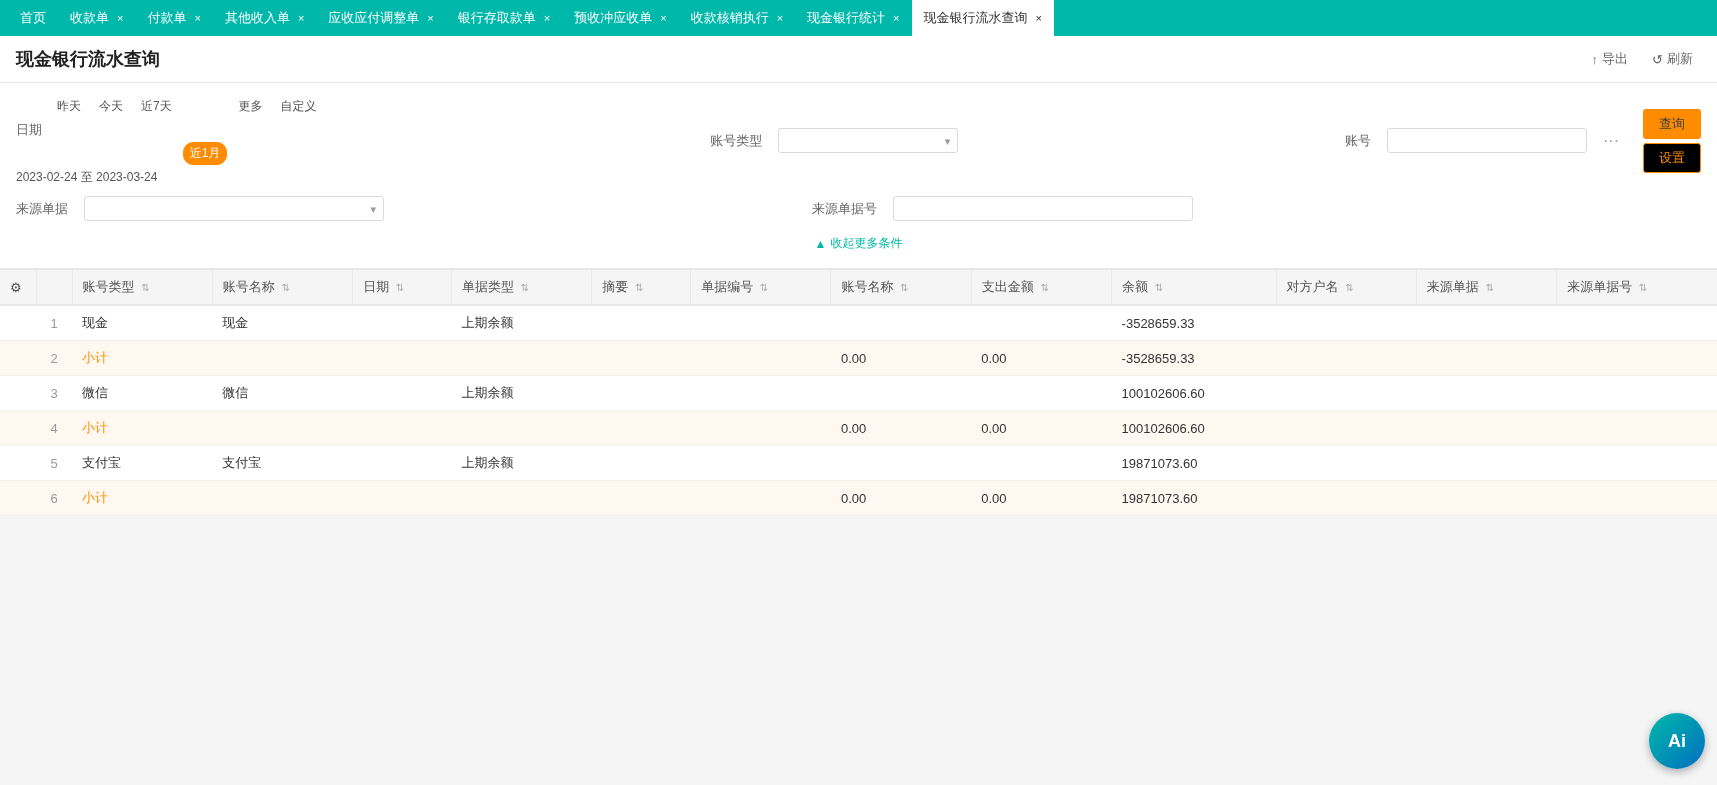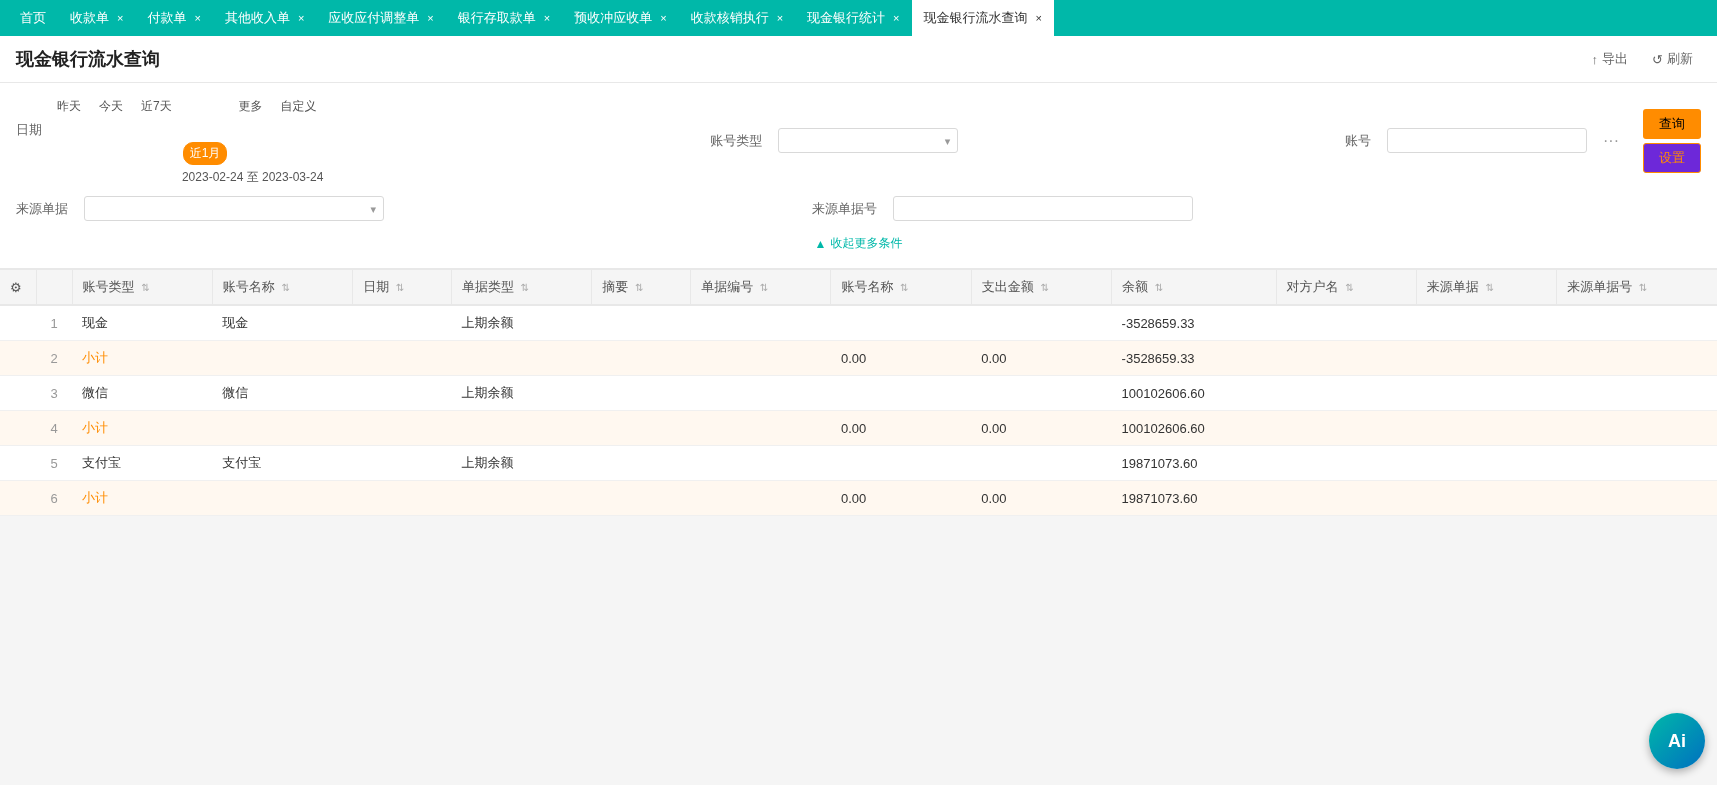--- a/index.html
+++ b/index.html
@@ -89,26 +89,26 @@
     .select-wrapper .chevron {
       position: absolute; right: 8px; top: 50%; transform: translateY(-50%);
       color: #999; pointer-events: none; font-size: 11px;
     }
     .filter-input {
       border: 1px solid #d9d9d9; border-radius: 3px;
       padding: 4px 8px; min-width: 180px; font-size: 13px;
     }
     .dots-btn { color: #999; cursor: pointer; font-size: 16px; }
     .query-btn {
-      background: #ff8c00; color: #000000; border: none;
+      background: #ff8c00; color: #404040; border: none;
       border-radius: 3px; padding: 6px 16px; cursor: pointer;
       font-size: 13px;
     }
     .settings-btn {
-      background: #6d28d9; color: #ff8c00; border: 1px solid #ff8c00;
+      background: #000000; color: #ff8c00; border: 1px solid #ff8c00;
       border-radius: 3px; padding: 5px 14px; cursor: pointer;
       font-size: 13px;
     }
     .collapse-bar {
       text-align: center; color: #00b8a9; font-size: 12px;
       cursor: pointer; padding: 4px 0;
       display: flex; align-items: center; justify-content: center; gap: 4px;
     }
 
     
@@ -220,21 +220,21 @@
         <span class="filter-label">日期</span>
         <div class="date-shortcuts">
           <button class="date-btn">昨天</button>
           <button class="date-btn">今天</button>
           <button class="date-btn">近7天</button>
           <button class="date-btn active">近1月</button>
           <button class="date-btn">更多</button>
           <button class="date-btn">自定义</button>
         </div>
       </div>
-      <span class="date-range" style="margin-left:28px;text-align:right;">2023-02-24 至 2023-03-24</span>
+      <span class="date-range" style="">2023-02-24 至 2023-03-24</span>
     </div>
 
     <div style="flex:1;"></div>
 
     <span class="filter-label">账号类型</span>
     <div class="select-wrapper">
       <select class="filter-select">
         <option value=""></option>
       </select>
       <span class="chevron">▾</span>

